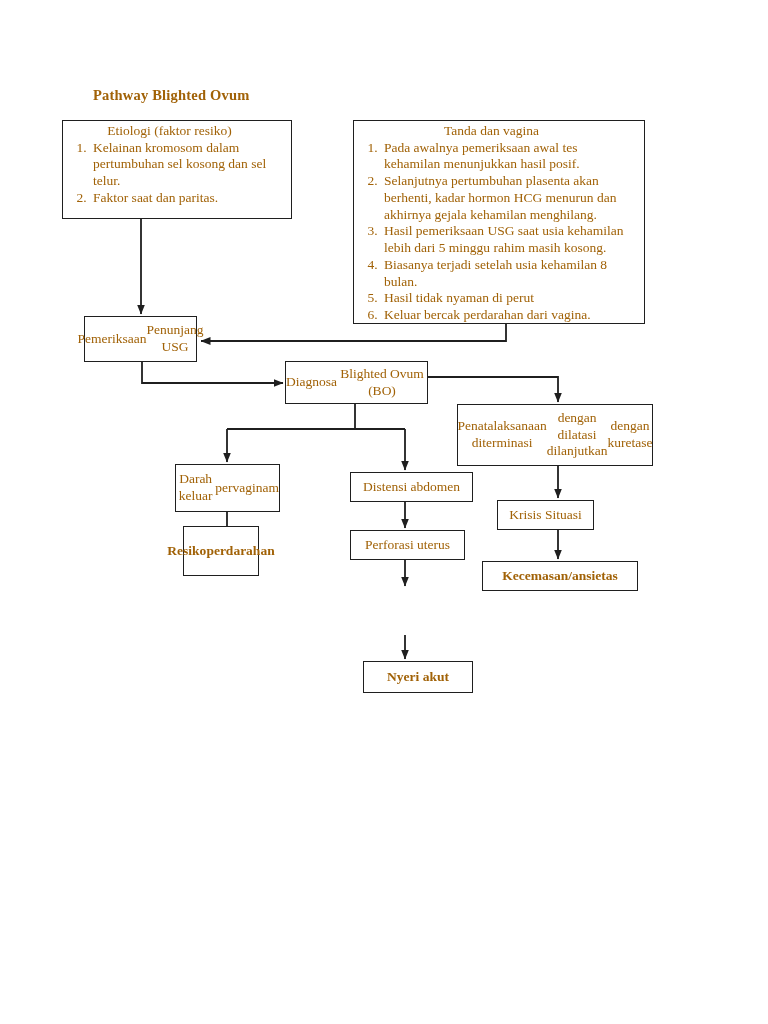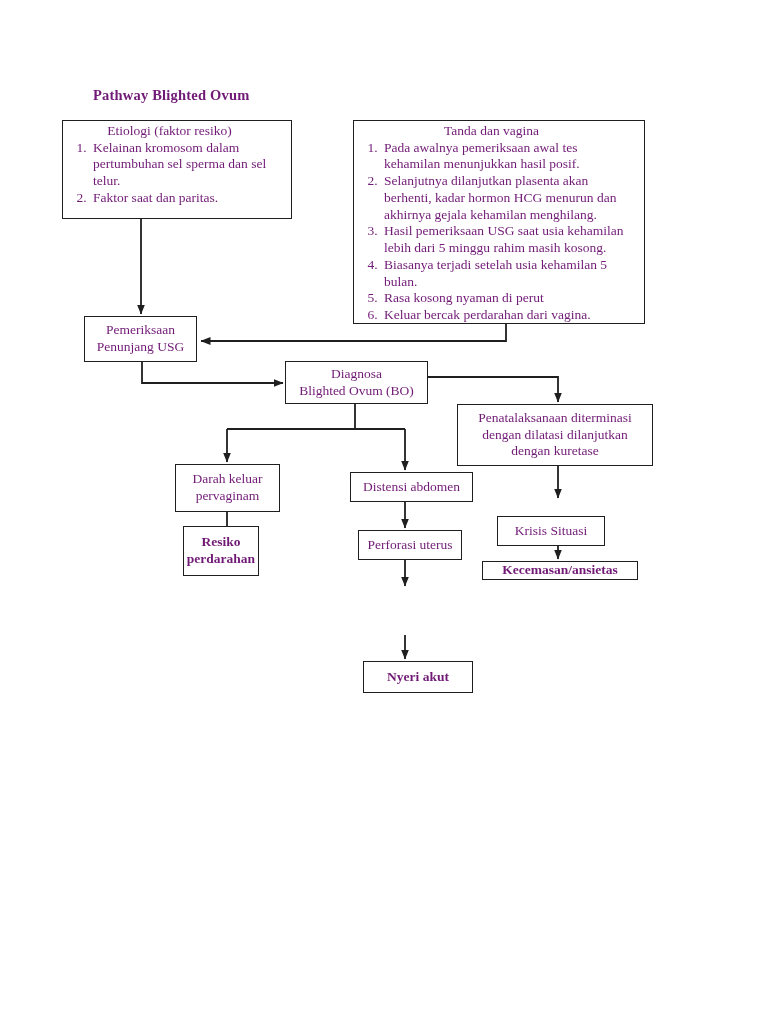--- a/index.html
+++ b/index.html
@@ -2,21 +2,21 @@
 <html><head>
 <meta charset="utf-8">
 <style>
   html, body { margin: 0; padding: 0; background: #ffffff; }
   .page {
     position: relative;
     width: 768px;
     height: 1024px;
     background: #ffffff;
     font-family: "Liberation Serif", serif;
-    color: #701a75;
+    color: #a16207;
     overflow: hidden;
   }
   .page-title {
     position: absolute;
     left: 93px;
     top: 87px;
     margin: 0;
     font-size: 14.5px;
     font-weight: bold;
     letter-spacing: 0.2px;
@@ -31,21 +31,21 @@
     position: absolute;
     box-sizing: border-box;
     border: 1.6px solid #1f1f1f;
     background: #ffffff;
     font-size: 13.5px;
     line-height: 1.24;
     z-index: 2;
   }
   .node.center {
     display: flex;
-    flex-direction: column;
+    flex-direction: row;
     align-items: center;
     justify-content: center;
     text-align: center;
   }
   .node.bold { font-weight: bold; }
   .listbox { padding: 2px 17px 2px 2px; }
   .box-title { text-align: center; }
   .listbox ol { margin: 0; padding: 0 0 0 25px; }
   .listbox li { padding-left: 3px; }
 </style>
@@ -73,33 +73,33 @@
     <path d="M405,502 L405,528" marker-end="url(#ah)"></path>
     <path d="M405,560 L405,586" marker-end="url(#ah)"></path>
     <path d="M405,635 L405,659" marker-end="url(#ah)"></path>
     <path d="M558,466 L558,498" marker-end="url(#ah)"></path>
     <path d="M558,530 L558,559" marker-end="url(#ah)"></path>
   </svg>
 
   <div class="node listbox" style="left:62px;top:120px;width:230px;height:99px">
     <div class="box-title">Etiologi (faktor resiko)</div>
     <ol>
-      <li>Kelainan kromosom dalam pertumbuhan sel sperma dan sel telur.</li>
+      <li>Kelainan kromosom dalam pertumbuhan sel kosong dan sel telur.</li>
       <li>Faktor saat dan paritas.</li>
     </ol>
   </div>
 
   <div class="node listbox" style="left:353px;top:120px;width:292px;height:204px">
     <div class="box-title">Tanda dan vagina</div>
     <ol>
       <li>Pada awalnya pemeriksaan awal tes kehamilan menunjukkan hasil posif.</li>
-      <li>Selanjutnya dilanjutkan plasenta akan berhenti, kadar hormon HCG menurun dan akhirnya gejala kehamilan menghilang.</li>
+      <li>Selanjutnya pertumbuhan plasenta akan berhenti, kadar hormon HCG menurun dan akhirnya gejala kehamilan menghilang.</li>
       <li>Hasil pemeriksaan USG saat usia kehamilan lebih dari 5 minggu rahim masih kosong.</li>
-      <li>Biasanya terjadi setelah usia kehamilan 5 bulan.</li>
-      <li>Rasa kosong nyaman di perut</li>
+      <li>Biasanya terjadi setelah usia kehamilan 8 bulan.</li>
+      <li>Hasil tidak nyaman di perut</li>
       <li>Keluar bercak perdarahan dari vagina.</li>
     </ol>
   </div>
 
   <div class="node center" style="left:84px;top:316px;width:113px;height:46px">
     <div>Pemeriksaan</div>
     <div>Penunjang USG</div>
   </div>
 
   <div class="node center" style="left:457px;top:404px;width:196px;height:62px">
@@ -115,34 +115,34 @@
 
   <div class="node center" style="left:350px;top:472px;width:123px;height:30px">
     <div>Distensi abdomen</div>
   </div>
 
   <div class="node center" style="left:175px;top:464px;width:105px;height:48px">
     <div>Darah keluar</div>
     <div>pervaginam</div>
   </div>
 
-  <div class="node center" style="left:497px;top:516px;width:108px;height:30px">
+  <div class="node center" style="left:497px;top:500px;width:97px;height:30px">
     <div>Krisis Situasi</div>
   </div>
 
-  <div class="node center" style="left:358px;top:530px;width:104px;height:30px">
+  <div class="node center" style="left:350px;top:530px;width:115px;height:30px">
     <div>Perforasi uterus</div>
   </div>
 
   <div class="node center bold" style="left:183px;top:526px;width:76px;height:50px">
     <div>Resiko</div>
     <div>perdarahan</div>
   </div>
 
-  <div class="node center bold" style="left:482px;top:561px;width:156px;height:19px">
+  <div class="node center bold" style="left:482px;top:561px;width:156px;height:30px">
     <div>Kecemasan/ansietas</div>
   </div>
 
 
   <div class="node center bold" style="left:363px;top:661px;width:110px;height:32px">
     <div>Nyeri akut</div>
   </div>
 
 </div>
 

